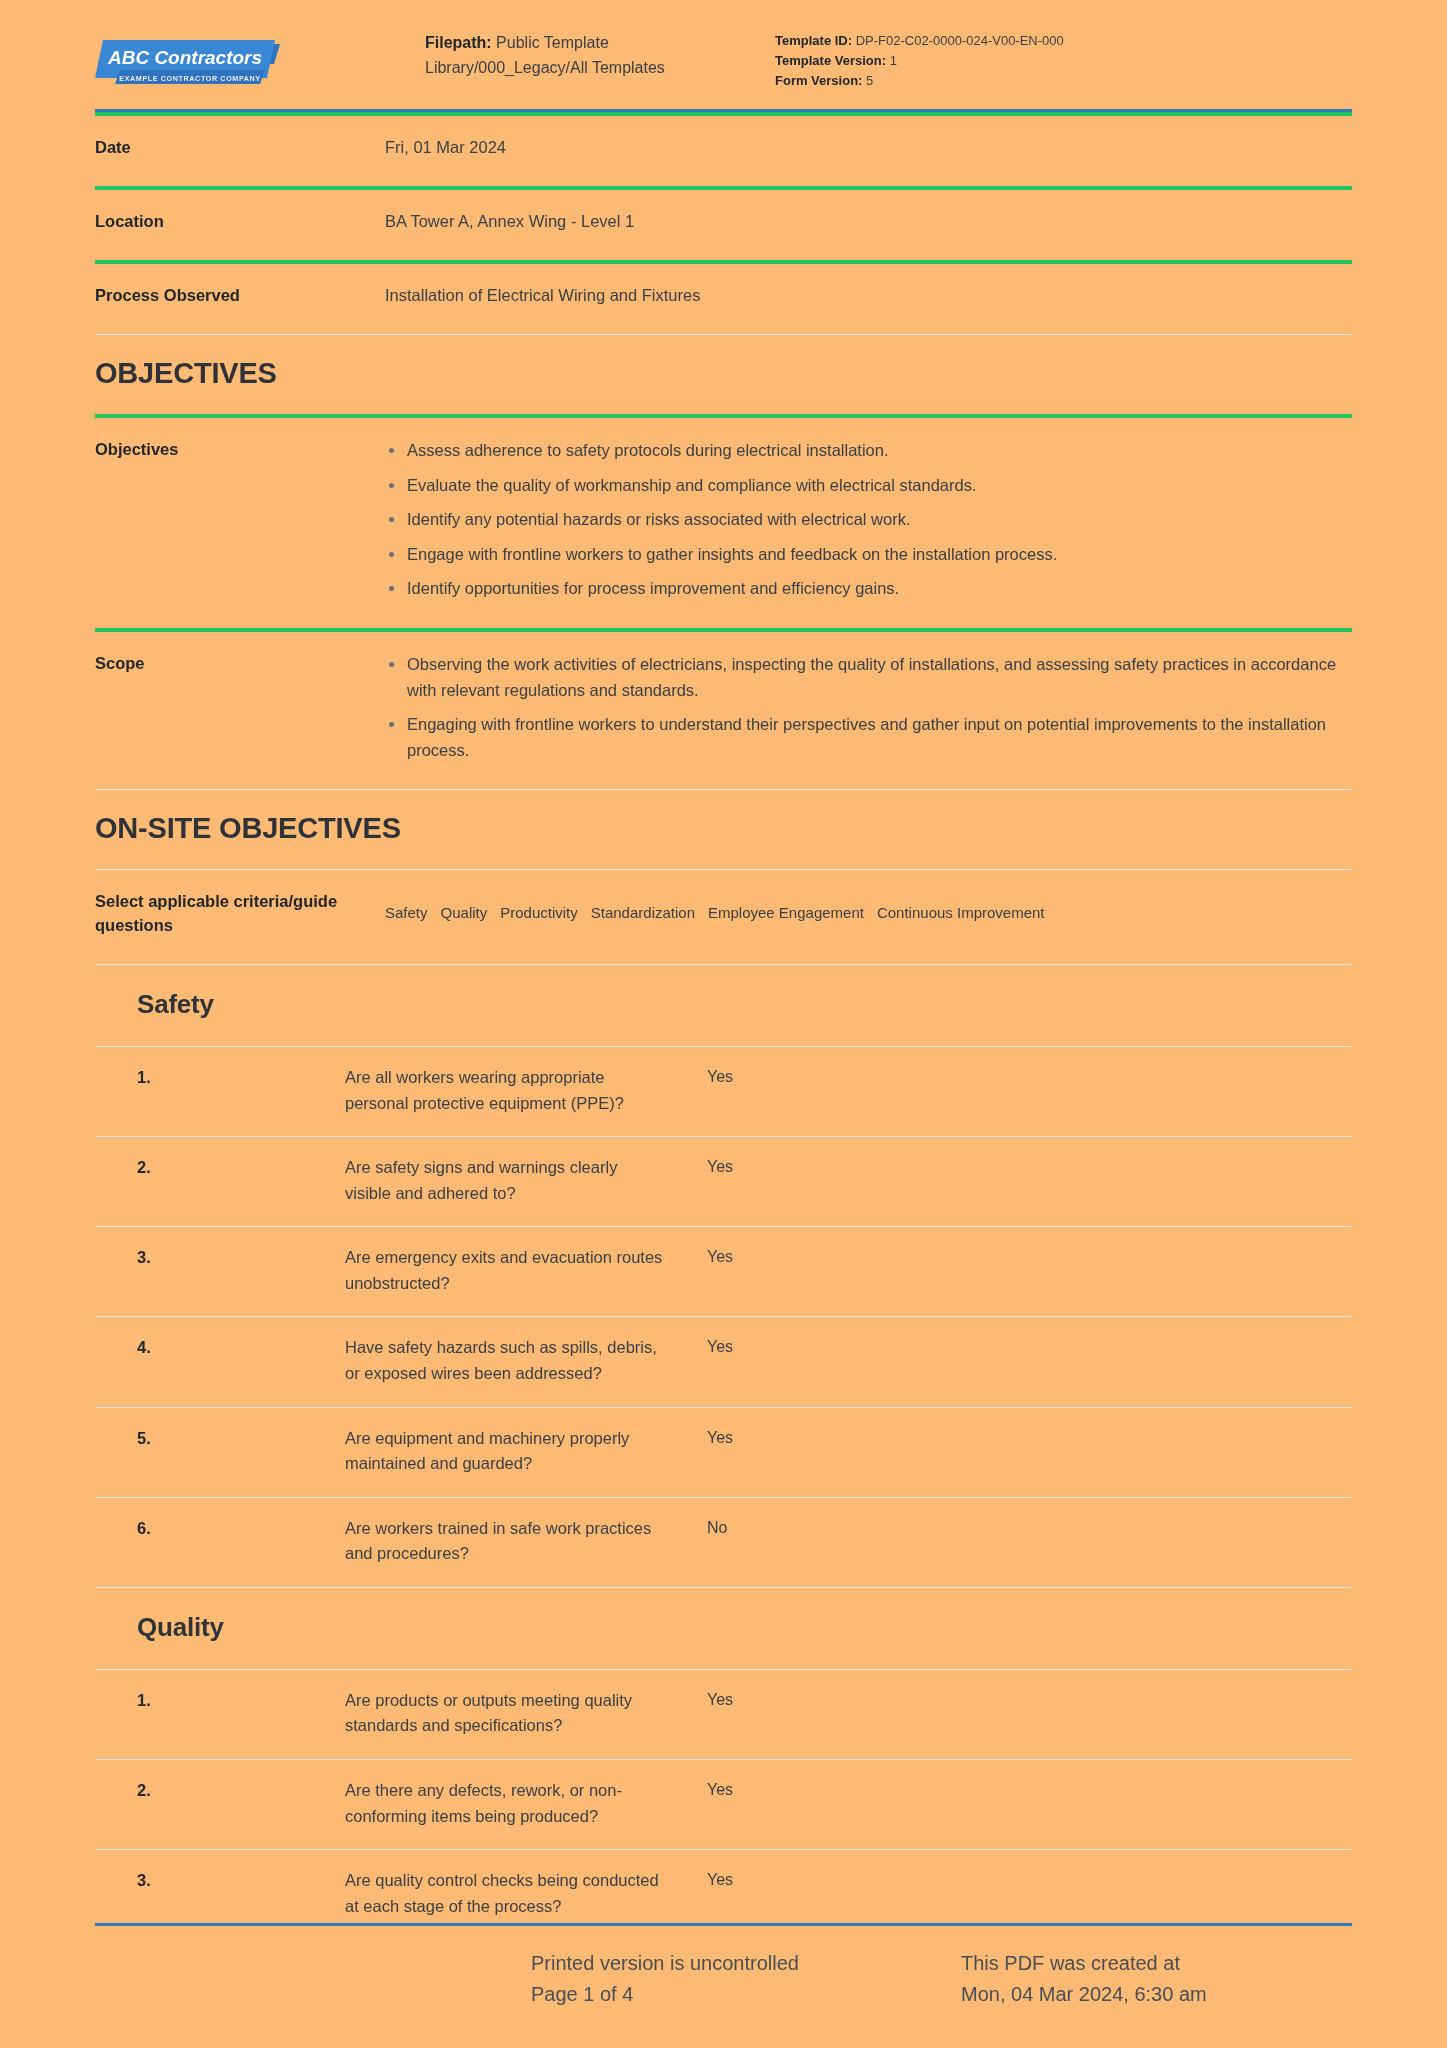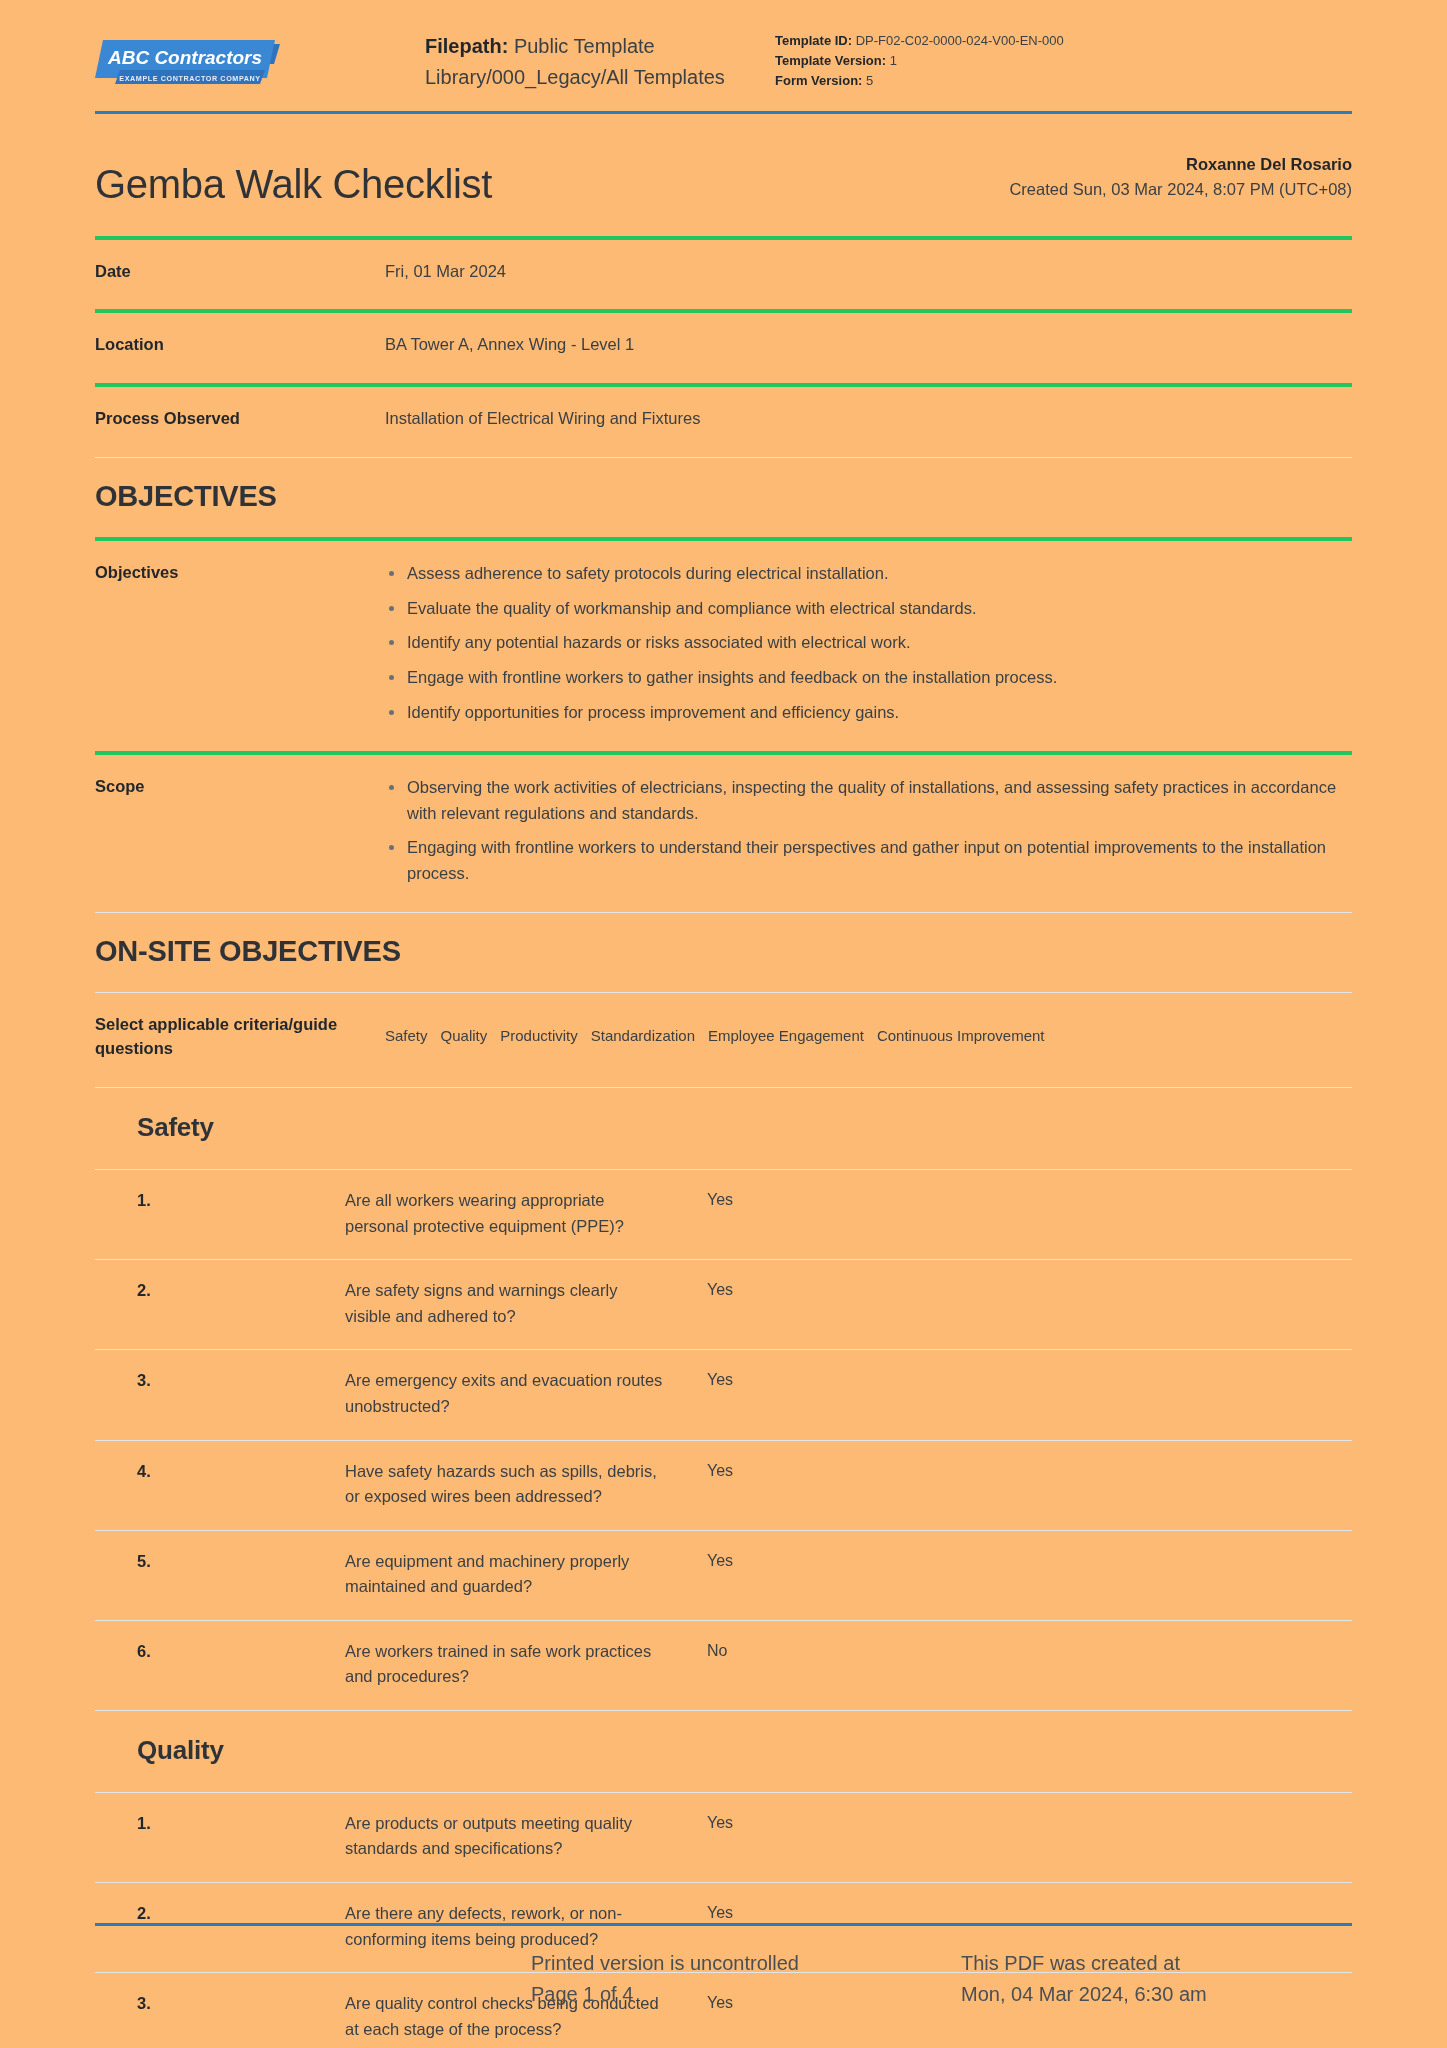--- a/index.html
+++ b/index.html
@@ -42,21 +42,21 @@
   .logo {
     position: relative;
     width: 185px;
     height: 56px;
   }
   .logo svg { display: block; }
 
   .meta-col-1 {
     flex: 0 0 330px;
     width: 330px;
-    font-size: 20px;
+    font-size: 16px;
     line-height: 1.55;
     color: #3b4045;
     padding-top: 5px;
   }
   .meta-col-2 {
     flex: 1 1 auto;
     font-size: 13px;
     line-height: 1.55;
     color: #3b4045;
     padding-top: 5px;
@@ -279,27 +279,20 @@
 
       <div class="meta-col-2">
         <span class="meta-line"><span class="meta-label">Template ID:</span><span> DP-F02-C02-0000-024-V00-EN-000</span></span>
         <span class="meta-line"><span class="meta-label">Template Version:</span><span> 1</span></span>
         <span class="meta-line"><span class="meta-label">Form Version:</span><span> 5</span></span>
       </div>
     </div>
 
     <hr class="rule-blue">
 
-    <div class="title-row">
-      <h1 class="doc-title">Gemba Walk Checklist</h1>
-      <div class="creator-block">
-        <span class="creator-name">Roxanne Del Rosario</span>
-        <span class="creator-date">Created Sun, 03 Mar 2024, 8:07 PM (UTC+08)</span>
-      </div>
-    </div>
 
     <div class="field-row">
       <div class="field-label">Date</div>
       <div class="field-value">Fri, 01 Mar 2024</div>
     </div>
     <div class="field-row">
       <div class="field-label">Location</div>
       <div class="field-value">BA Tower A, Annex Wing - Level 1</div>
     </div>
     <div class="field-row">

